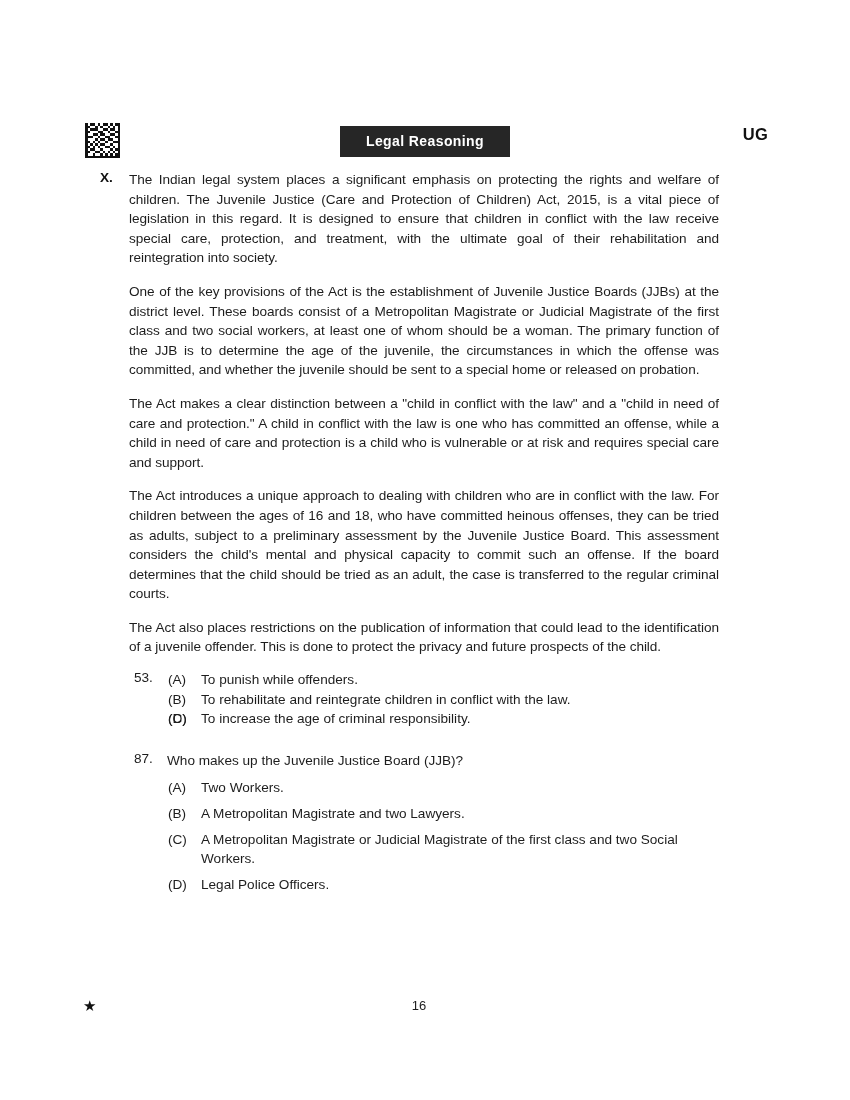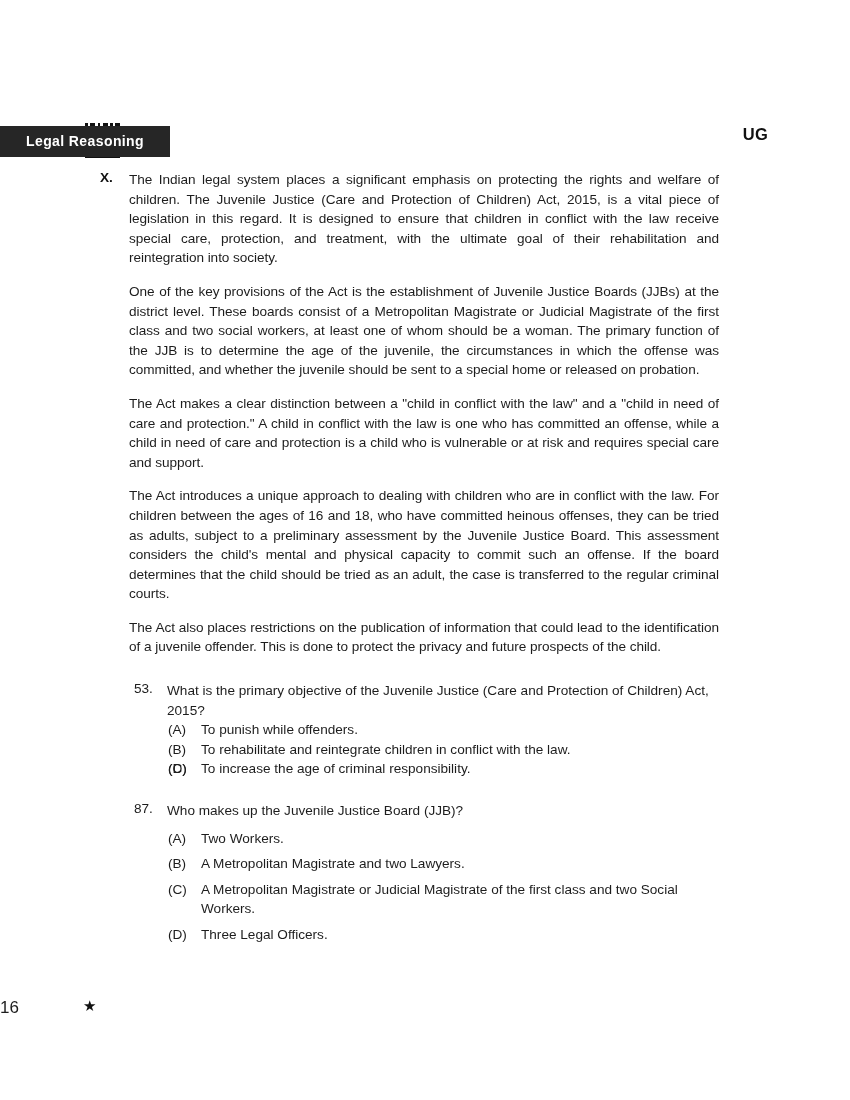--- a/index.html
+++ b/index.html
@@ -52,20 +52,21 @@
     letter-spacing: 0.2px;
     color: #111111;
   }
 
   
   .section-banner-wrap {
     position: absolute;
     left: 0;
     right: 0;
     top: 126px;
+    text-align: center;
   }
   .section-banner {
     display: inline-block;
     background: #262626;
     color: #ffffff;
     font-size: 14px;
     font-weight: 700;
     letter-spacing: 0.4px;
     padding: 8px 26px 9px 26px;
     line-height: 1;
@@ -98,21 +99,21 @@
     text-align: justify;
     text-justify: inter-word;
     margin: 0 16px 14px 0;
     color: #1d1d1d;
     letter-spacing: -0.05px;
   }
   .para:last-child { margin-bottom: 0; }
 
   
   .questions {
-    margin-top: 24px;
+    margin-top: 13px;
   }
   .question {
     position: relative;
     padding-left: 167px;
     padding-right: 115px;
   }
   .q-number {
     position: absolute;
     left: 134px;
     top: 0;
@@ -167,21 +168,22 @@
     top: 0;
     font-size: 15px;
     line-height: 20px;
     color: #111111;
   }
   .footer-page {
     position: absolute;
     left: 0;
     right: 0;
     top: 2px;
-    font-size: 17px;
+    text-align: center;
+    font-size: 13px;
     color: #1d1d1d;
     padding-right: 12px;
   }
 </style>
 </head>
 <body>
 
 <div class="page">
 
   <div class="header">
@@ -321,21 +323,20 @@
       <p class="para">One of the key provisions of the Act is the establishment of Juvenile Justice Boards (JJBs) at the district level. These boards consist of a Metropolitan Magistrate or Judicial Magistrate of the first class and two social workers, at least one of whom should be a woman. The primary function of the JJB is to determine the age of the juvenile, the circumstances in which the offense was committed, and whether the juvenile should be sent to a special home or released on probation.</p>
       <p class="para">The Act makes a clear distinction between a "child in conflict with the law" and a "child in need of care and protection." A child in conflict with the law is one who has committed an offense, while a child in need of care and protection is a child who is vulnerable or at risk and requires special care and support.</p>
       <p class="para">The Act introduces a unique approach to dealing with children who are in conflict with the law. For children between the ages of 16 and 18, who have committed heinous offenses, they can be tried as adults, subject to a preliminary assessment by the Juvenile Justice Board. This assessment considers the child's mental and physical capacity to commit such an offense. If the board determines that the child should be tried as an adult, the case is transferred to the regular criminal courts.</p>
       <p class="para">The Act also places restrictions on the publication of information that could lead to the identification of a juvenile offender. This is done to protect the privacy and future prospects of the child.</p>
     </div>
 
     <div class="questions">
 
       <div class="question q-tight">
         <span class="q-number">53.</span>
-        <p class="q-text">What is the primary objective of the Juvenile Justice (Care and Protection of Children) Act, 2015?</p>
         <ul class="options">
           <li class="option">
             <span class="opt-key">(A)</span>
             <span>To punish while offenders.</span>
           </li>
           <li class="option">
             <span class="opt-key">(B)</span>
             <span>To rehabilitate and reintegrate children in conflict with the law.</span>
           </li>
           <li class="option">
@@ -361,21 +362,21 @@
           <li class="option">
             <span class="opt-key">(B)</span>
             <span>A Metropolitan Magistrate and two Lawyers.</span>
           </li>
           <li class="option">
             <span class="opt-key">(C)</span>
             <span>A Metropolitan Magistrate or Judicial Magistrate of the first class and two Social Workers.</span>
           </li>
           <li class="option">
             <span class="opt-key">(D)</span>
-            <span>Three Legal Officers.</span>
+            <span>Legal Police Officers.</span>
           </li>
         </ul>
       </div>
 
     </div>
   </div>
 
   <div class="footer">
     <span class="footer-star">★</span>
     <span class="footer-page">16</span>

